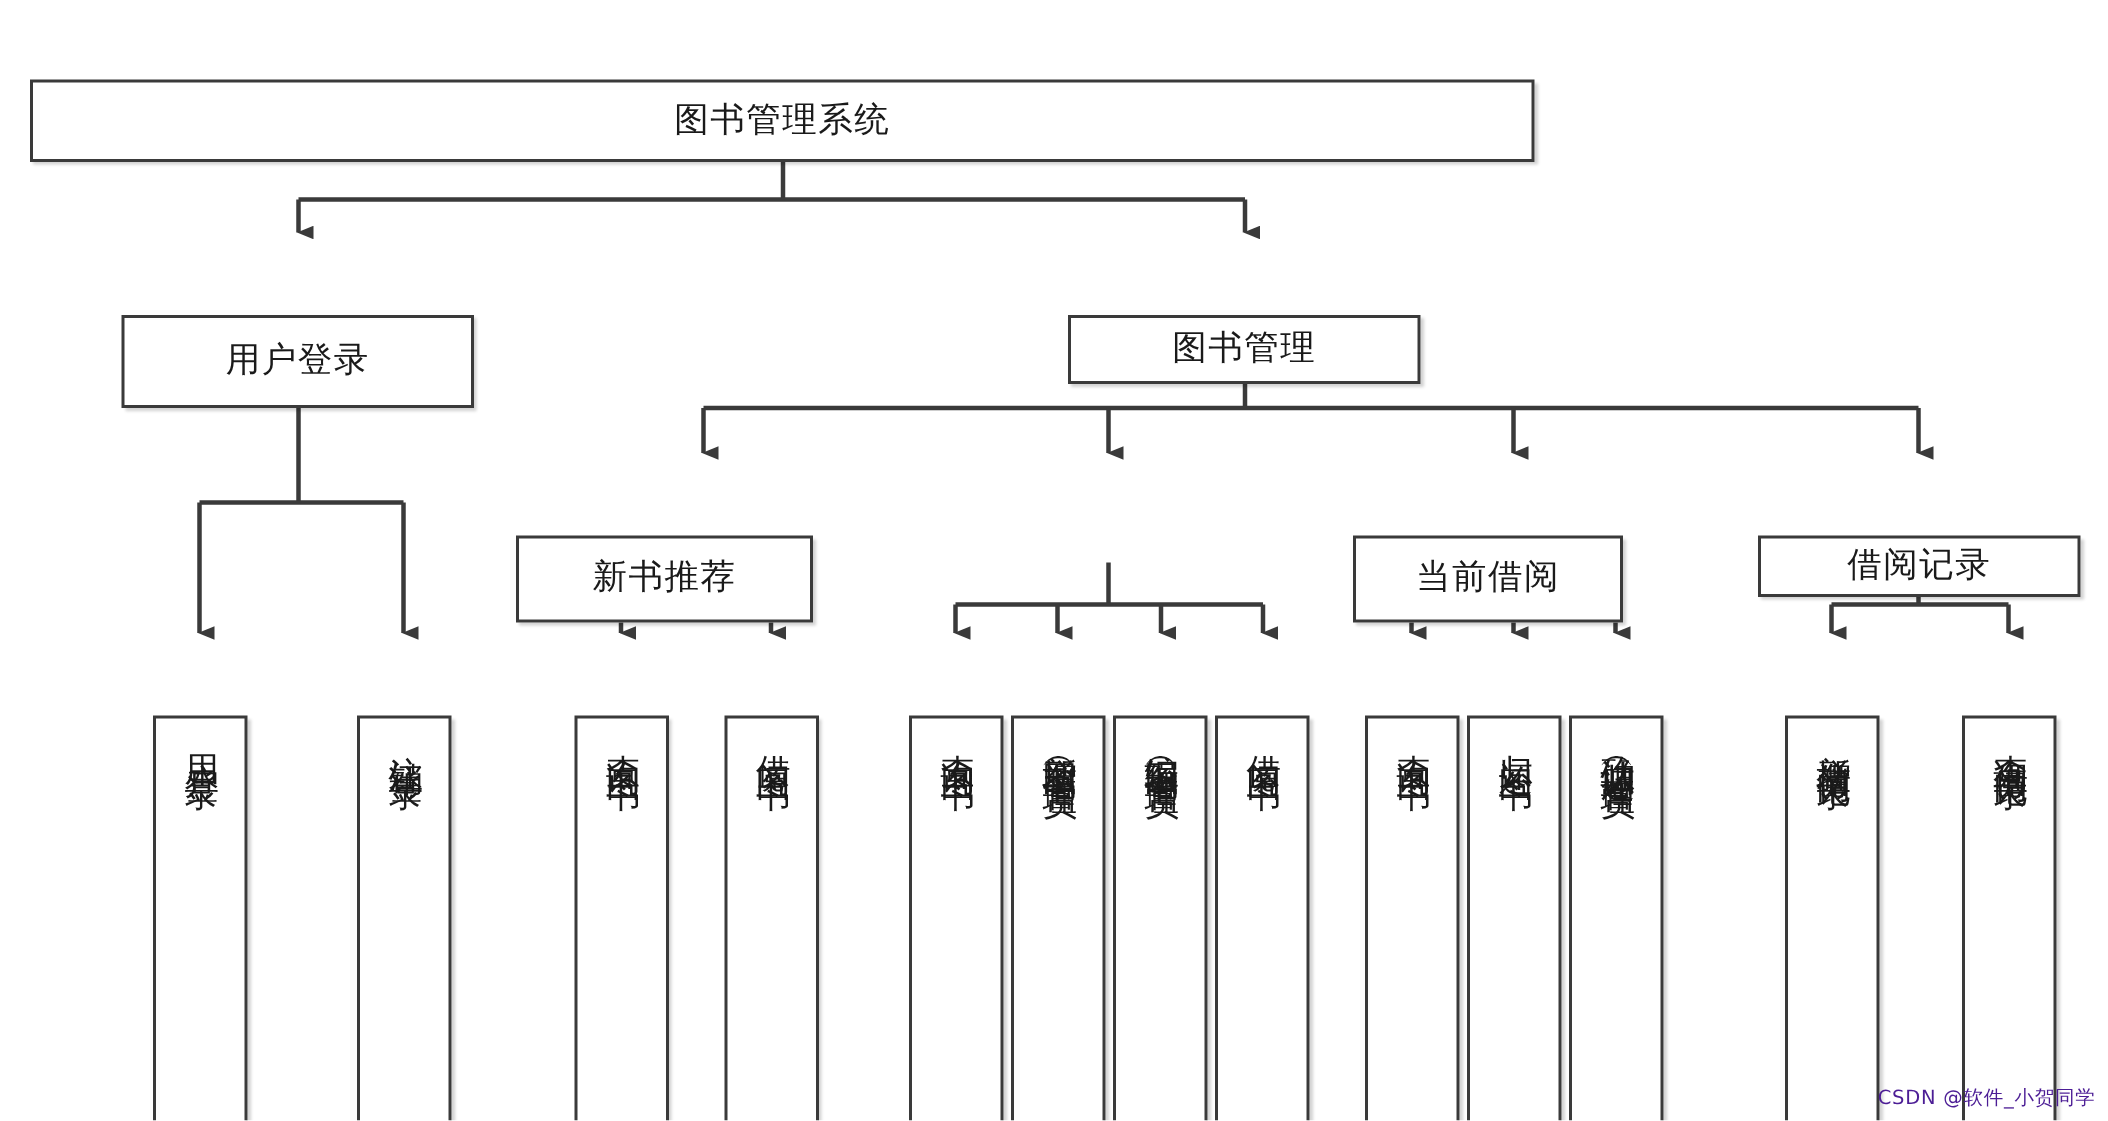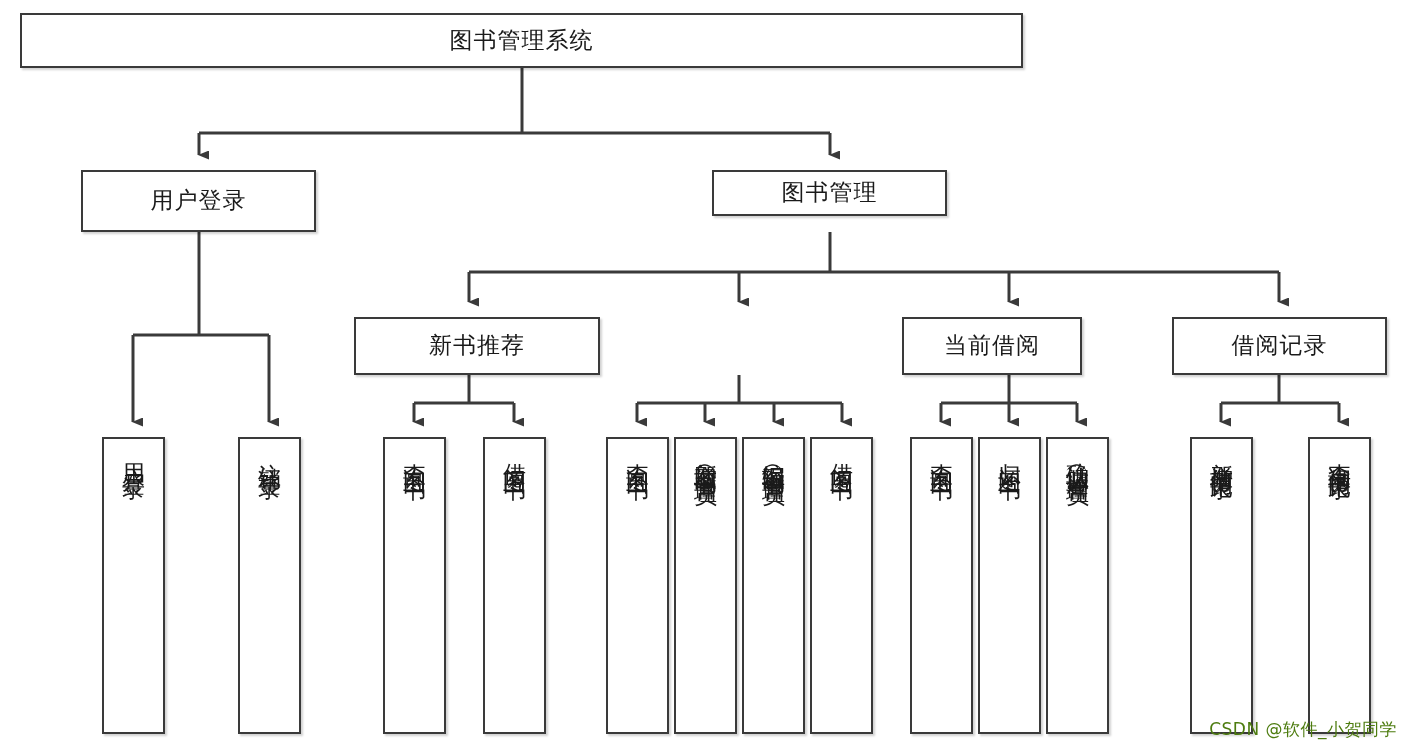--- a/index.html
+++ b/index.html
@@ -28,20 +28,21 @@
   .node {
     position: absolute;
     box-sizing: border-box;
     background: #ffffff;
     border: 2px solid #3a3a3a;
     box-shadow: 2px 2px 2px rgba(0,0,0,0.18);
     display: flex;
     align-items: center;
     justify-content: center;
     color: #1a1a1a;
+    margin-top: 40px;
   }
   .node-label {
     display: block;
     text-align: center;
     line-height: 1.12;
     white-space: nowrap;
   }
   
   .node.horiz .node-label {
     font-size: 23px;
@@ -66,22 +67,22 @@
     white-space: nowrap;
     height: auto;
   }
   .node.vert.long .node-label {
     letter-spacing: 3px;
   }
   #watermark {
     position: absolute;
     right: 8px;
     bottom: 6px;
-    font-size: 17px;
-    color: #4d7c0f;
+    font-size: 13px;
+    color: #4c1d95;
     letter-spacing: 0.5px;
     white-space: nowrap;
   }
 </style>
 </head>
 <body>
 
 <div id="diagram-root">
 
   <svg id="connector-layer" width="1405" height="747" viewBox="0 0 1405 747" xmlns="http://www.w3.org/2000/svg">
@@ -138,27 +139,27 @@
     <span class="node-label">图书管理系统</span>
   </div>
 
   <div class="node horiz" style="left:81px; top:170px; width:235px; height:62px;">
     <span class="node-label">用户登录</span>
   </div>
   <div class="node horiz" style="left:712px; top:170px; width:235px; height:46px;">
     <span class="node-label">图书管理</span>
   </div>
 
-  <div class="node horiz" style="left:354px; top:317px; width:246px; height:58px;">
+  <div class="node horiz" style="left:344px; top:317px; width:198px; height:58px;">
     <span class="node-label">新书推荐</span>
   </div>
   <div class="node horiz" style="left:902px; top:317px; width:180px; height:58px;">
     <span class="node-label">当前借阅</span>
   </div>
-  <div class="node horiz" style="left:1172px; top:317px; width:215px; height:58px;">
+  <div class="node horiz" style="left:1172px; top:317px; width:215px; height:41px;">
     <span class="node-label">借阅记录</span>
   </div>
 
   <div class="node vert" style="left:102px; top:437px; width:63px; height:297px;">
     <span class="node-label">用户登录</span>
   </div>
   <div class="node vert" style="left:238px; top:437px; width:63px; height:297px;">
     <span class="node-label">注销登录</span>
   </div>
 

